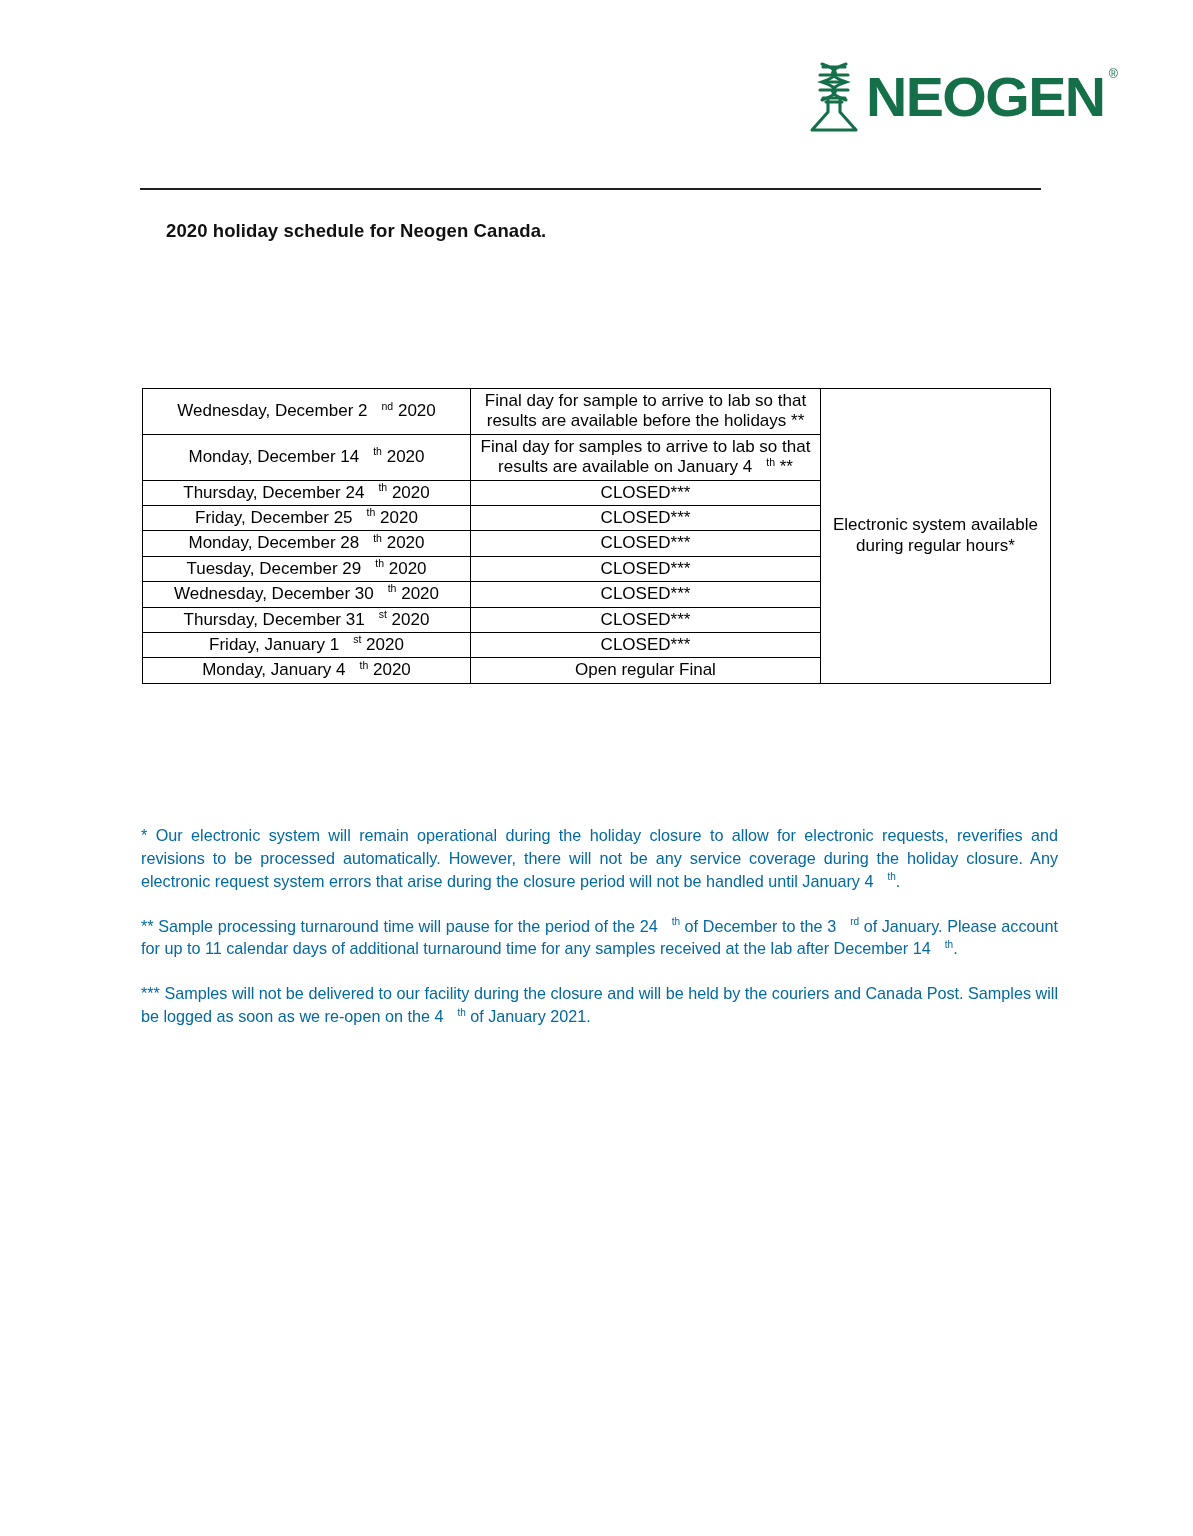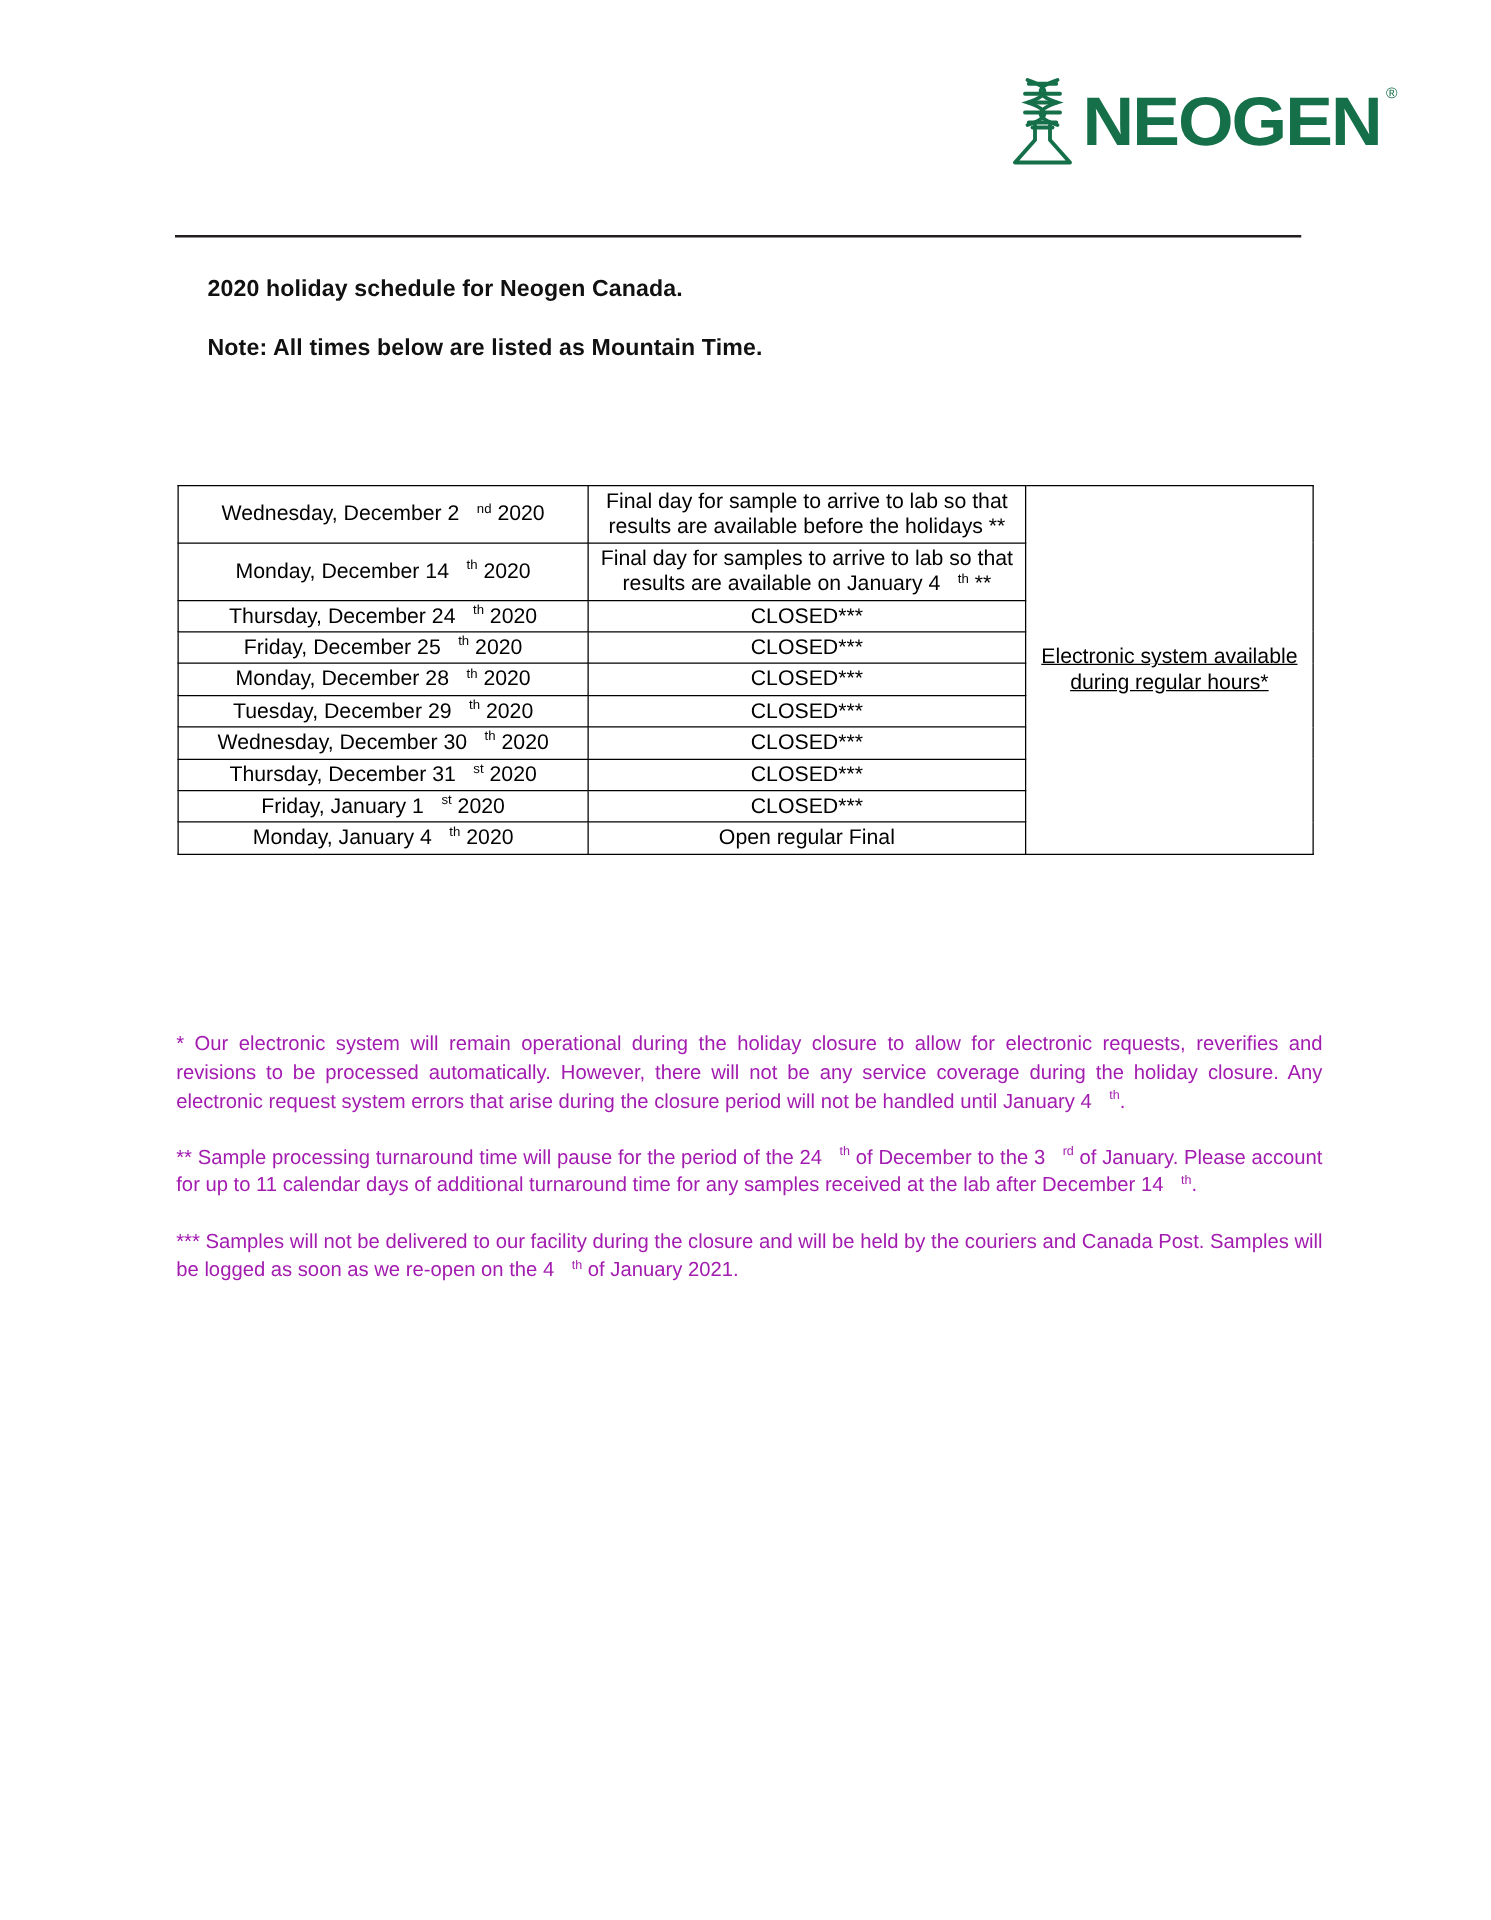--- a/index.html
+++ b/index.html
@@ -103,41 +103,40 @@
     text-align: center;
     vertical-align: middle;
     line-height: 1.2;
   }
   .col-date   { width: 328px; }
   .col-status { width: 350px; }
   .col-note   { width: 230px; }
 
   td.note-cell {
     vertical-align: middle;
-    text-decoration: underline;
   }
 
   sup {
     font-size: 0.62em;
     vertical-align: super;
     line-height: 0;
     margin-left: 14px;
   }
 
   
   .footnotes {
     position: absolute;
     top: 824px;
     left: 141px;
     width: 917px;
   }
   .footnote {
     font-size: 16.2px;
     line-height: 1.41;
-    color: #a21caf;
+    color: #0369a1;
     text-align: justify;
     margin: 0 0 22px 0;
   }
   .footnote:last-child { margin-bottom: 0; }
 </style>
 </head>
 <body>
 
 <div class="page">
 
@@ -154,21 +153,20 @@
       <path d="M20 42 H36" stroke="#15704a" stroke-width="3.1" stroke-linecap="round"></path>
     </svg>
     <div class="logo-wordmark">
       <span>NEOGEN</span><span class="logo-reg">®</span>
     </div>
   </div>
 
   <div class="header-rule"></div>
 
   <div class="heading heading-1">2020 holiday schedule for Neogen Canada.</div>
-  <div class="heading heading-2">Note: All times below are listed as Mountain Time.</div>
 
   <table class="schedule-table">
     <colgroup>
       <col class="col-date">
       <col class="col-status">
       <col class="col-note">
     </colgroup>
     <tbody id="schedule-body">
         <tr>
           <td>Wednesday, December 2<sup>nd</sup> 2020</td>

